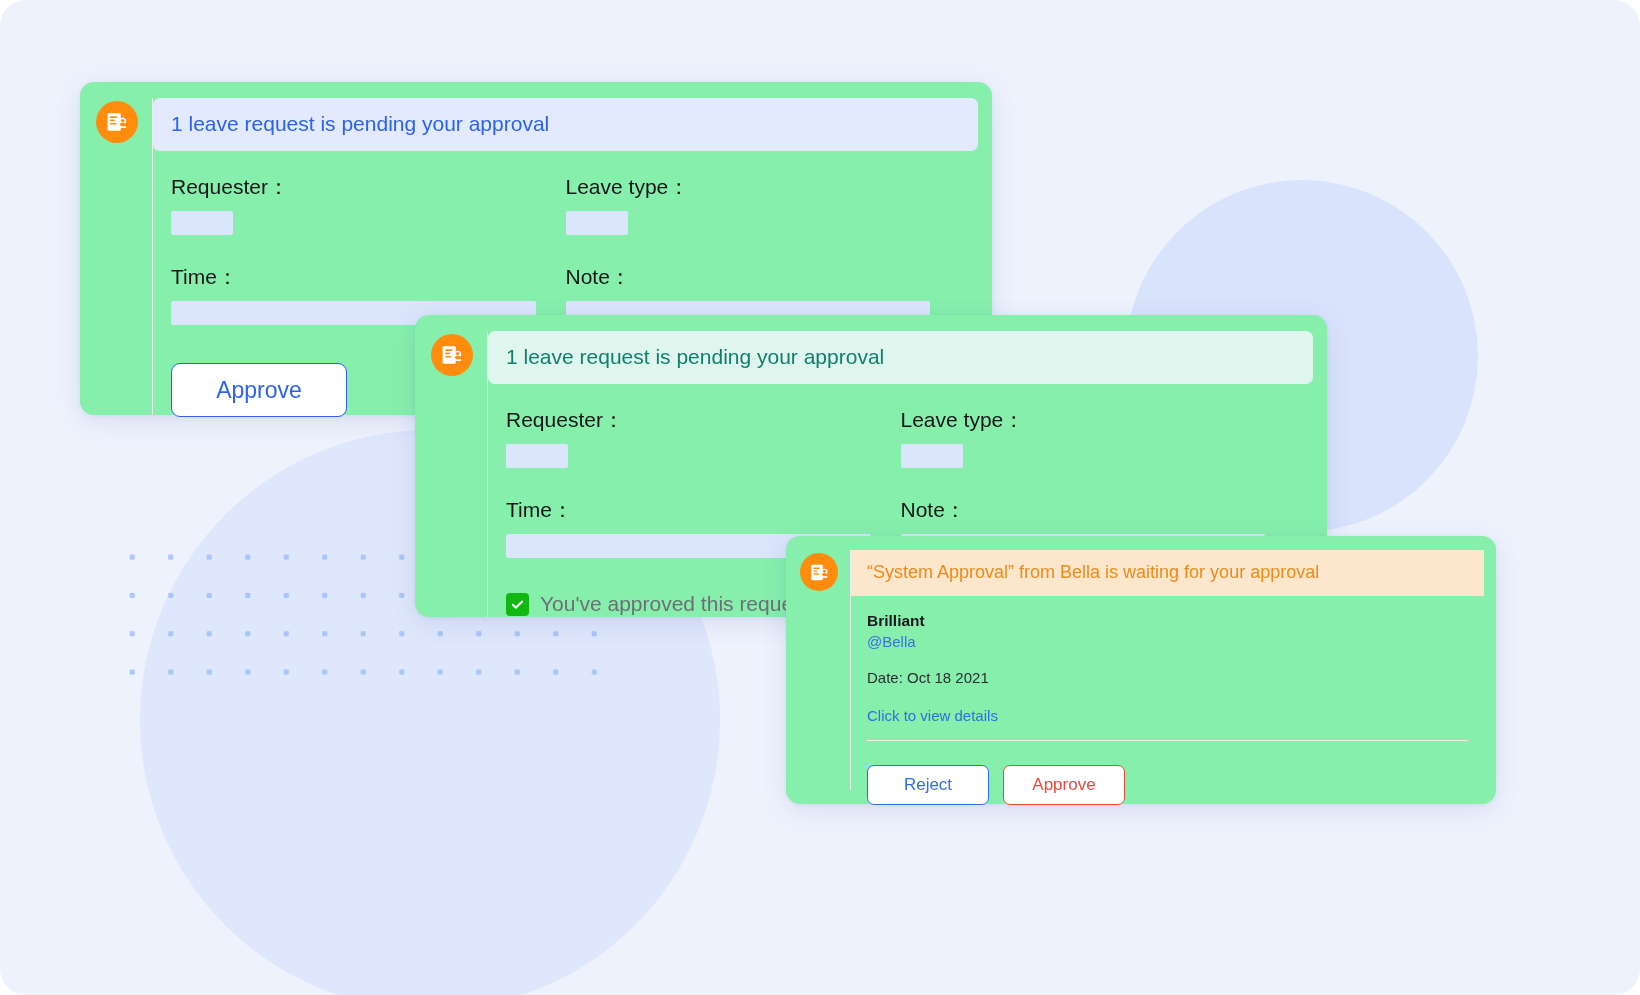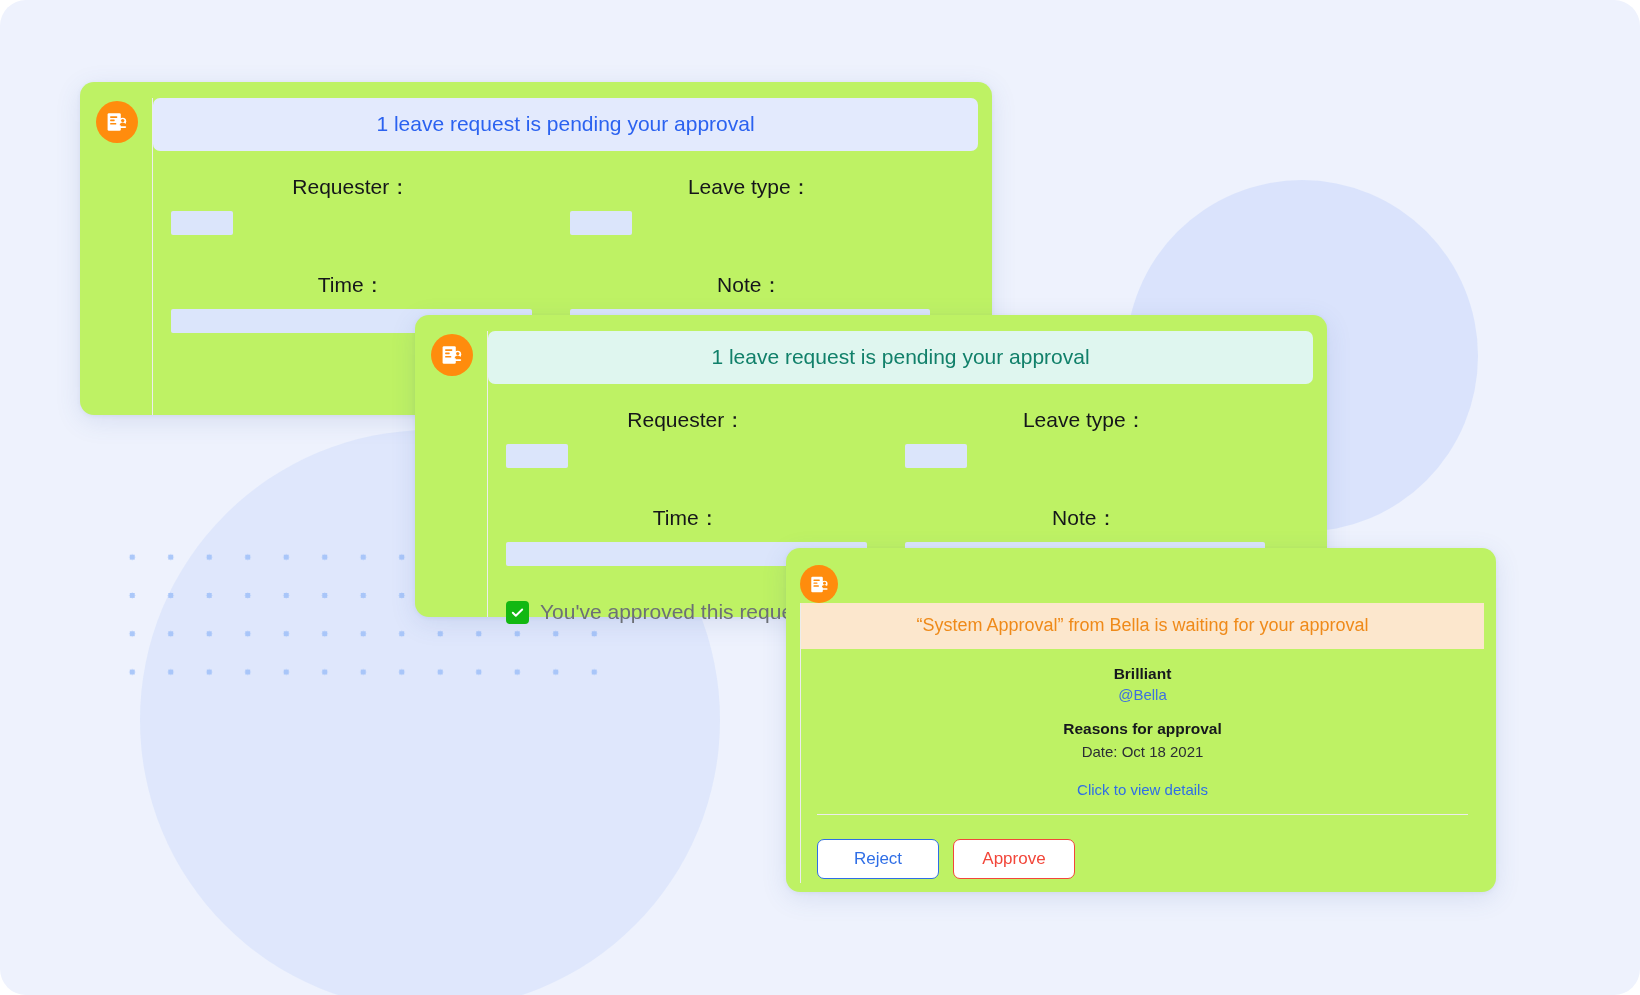--- a/index.html
+++ b/index.html
@@ -47,26 +47,25 @@
     height: 168px;
     background-image: radial-gradient(#9fc0f8 2.9px, transparent 3px);
     background-size: 38.5px 38.3px;
     background-position: 0 0;
     opacity: .85;
   }
 
   
   .card {
     position: absolute;
-    background: #bef264;
+    background: #86efac;
     border-radius: 14px;
     box-shadow: 0 6px 26px rgba(60,90,160,.13), 0 1px 4px rgba(60,90,160,.07);
     display: flex;
     padding: 16px 14px 16px 16px;
-    text-align: center;
   }
   .card-avatar {
     width: 42px; height: 42px;
     border-radius: 50%;
     background: #ff8c0d;
     flex: 0 0 42px;
     margin-right: 14px;
     margin-top: 3px;
     display: flex;
     align-items: center;
@@ -89,21 +88,20 @@
   .banner-blue { background: #e3eafd; color: #2b62f0; }
   .banner-teal { background: #dff6ef; color: #11806a; }
 
   
   .form-grid {
     display: grid;
     grid-template-columns: 1fr 1fr;
     column-gap: 0;
     row-gap: 0;
     padding: 22px 18px 0 18px;
-    gap: 8px;
   }
   .field-label {
     font-size: 21px;
     color: #15161a;
     font-family: "Liberation Sans", sans-serif;
     margin-bottom: 10px;
     white-space: nowrap;
   }
   .field-value {
     height: 24px;
@@ -161,24 +159,23 @@
 
   
   #card-leave-approved {
     left: 415px; top: 315px;
     width: 912px; height: 302px;
     padding-bottom: 0;
   }
 
   
   #card-system-approval {
-    left: 786px; top: 548px;
-    width: 710px; height: 344px;
+    left: 786px; top: 536px;
+    width: 710px; height: 268px;
     padding: 14px 12px 14px 14px;
-    flex-direction: column;
   }
   #card-system-approval .card-avatar {
     width: 38px; height: 38px; flex: 0 0 38px; margin-right: 12px;
   }
   #card-system-approval .card-body {
     border-left: 1px solid #ececec;
     display: flex;
     flex-direction: column;
   }
   .sys-banner {
@@ -350,21 +347,20 @@
       </svg>
     </div>
 
     <div class="card-body">
       <div class="sys-banner">“System Approval” from Bella is waiting for your approval</div>
 
       <div class="sys-content">
         <div class="sys-h">Brilliant</div>
         <div class="sys-link-user">@Bella</div>
 
-        <div class="sys-h">Reasons for approval</div>
         <div class="sys-line">Date: Oct 18 2021</div>
 
         <div class="sys-details-link">Click to view details</div>
       </div>
 
       <div class="sys-divider"></div>
 
       <div class="sys-actions">
         <div class="btn-outline btn-reject">Reject</div>
         <div class="btn-outline btn-approve">Approve</div>

